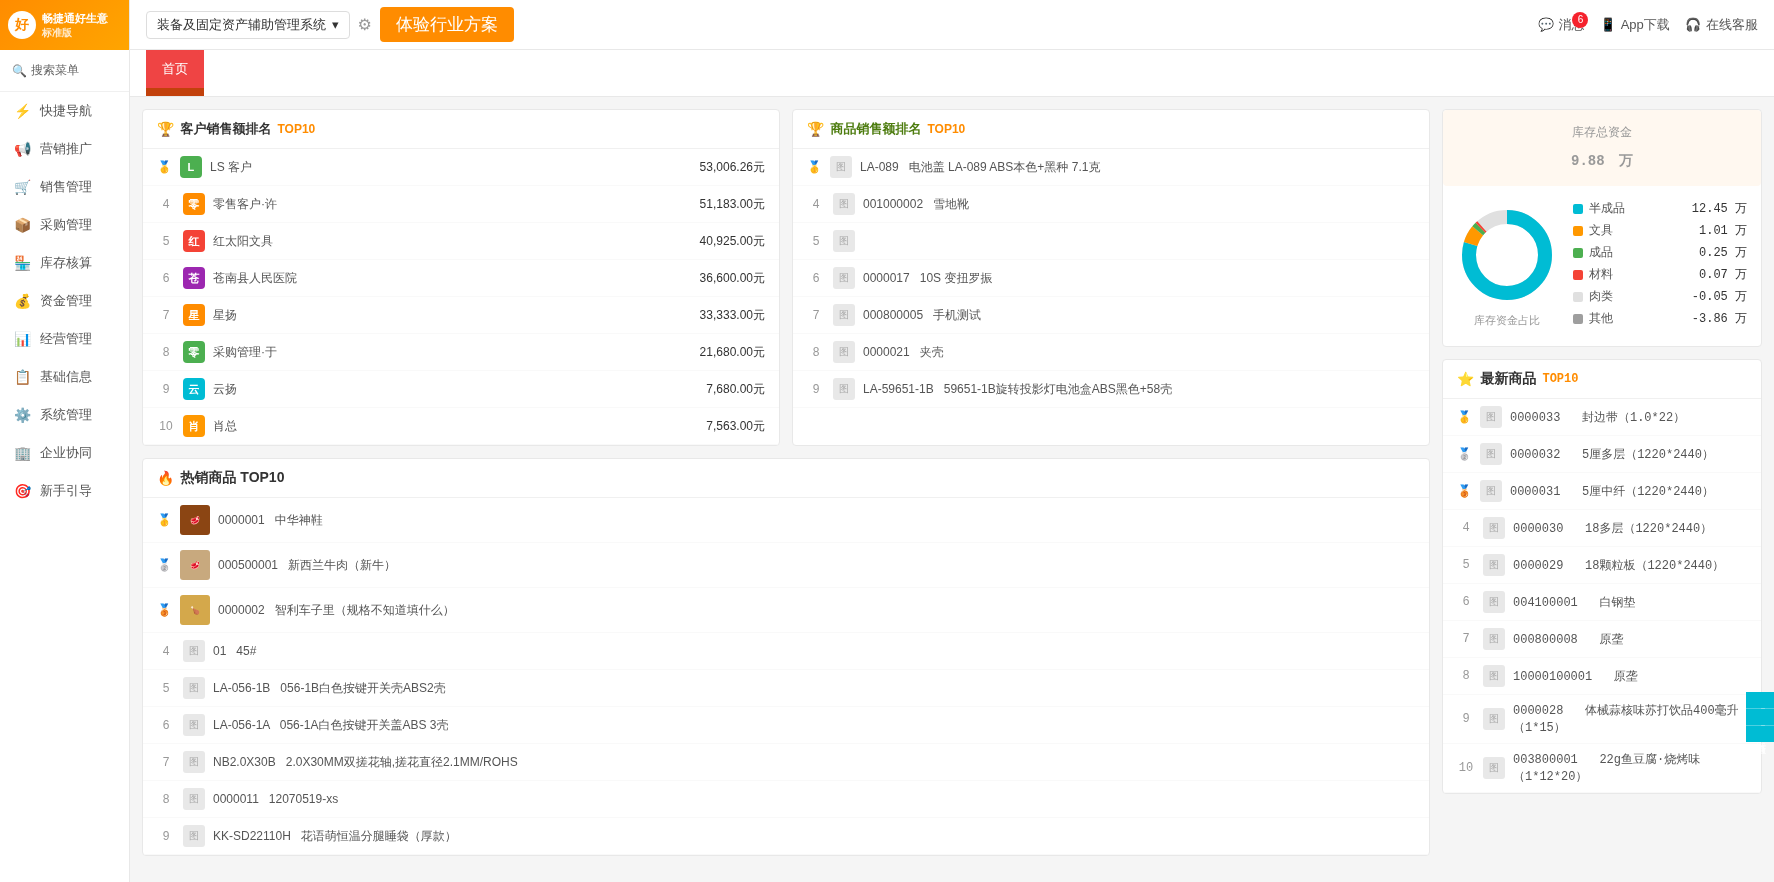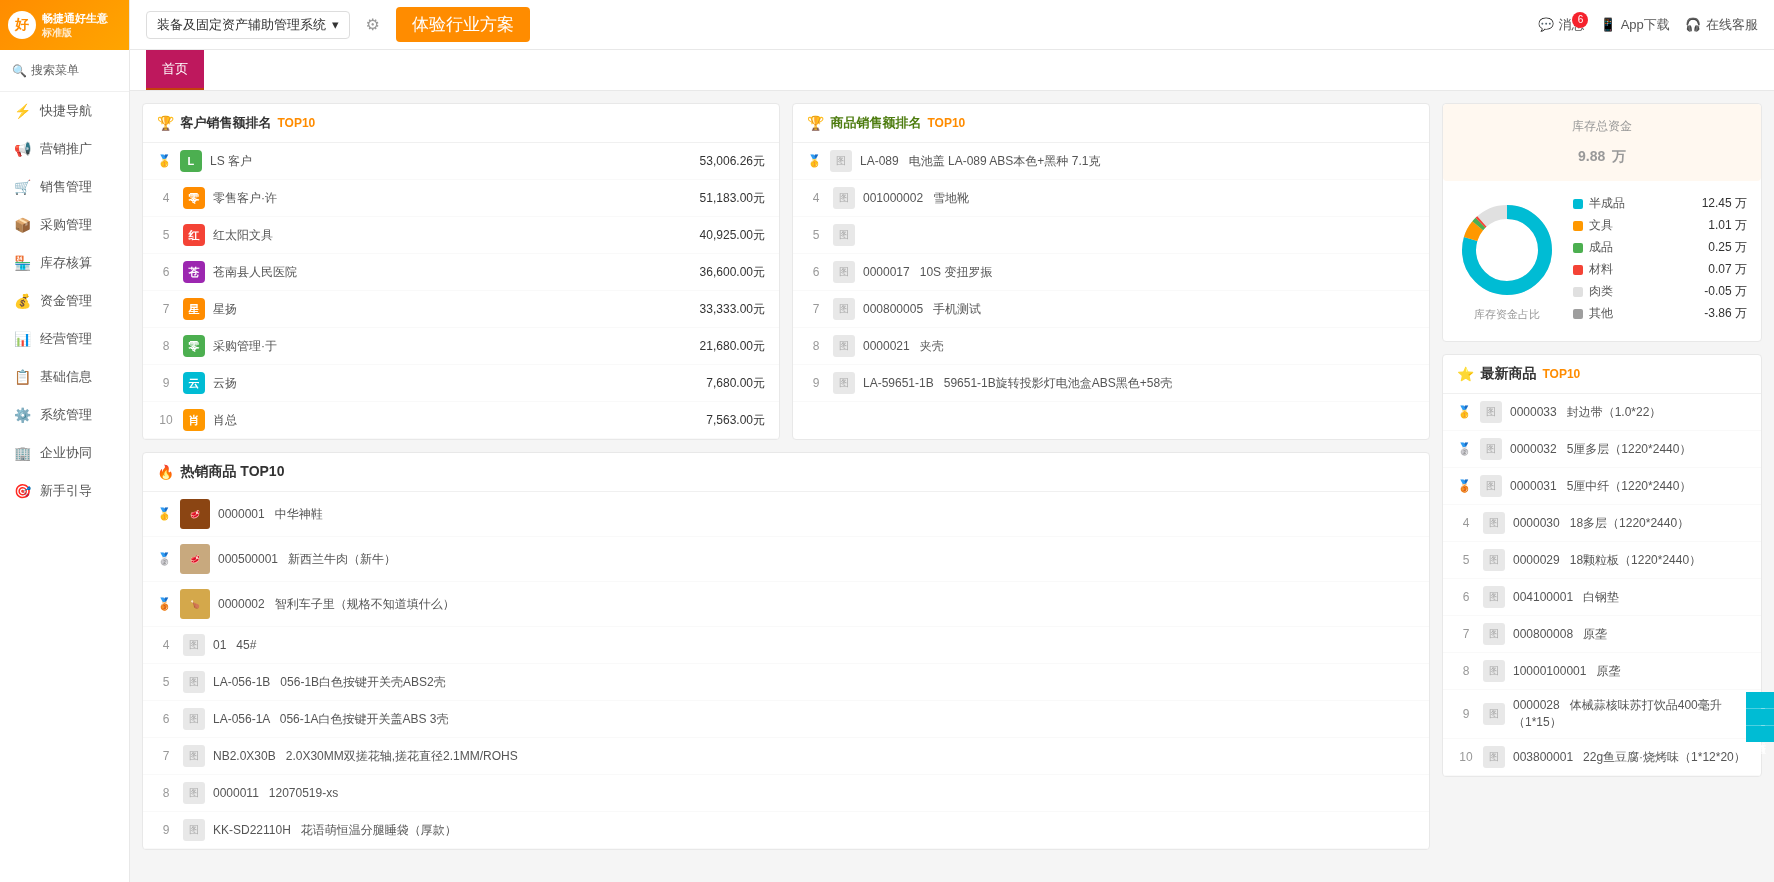--- a/index.html
+++ b/index.html
@@ -61,21 +61,21 @@
     .main { flex: 1; display: flex; flex-direction: column; overflow: hidden; }
 
     
     .top-header {
       background: #fff;
       border-bottom: 1px solid #e8e8e8;
       padding: 0 16px;
       height: 50px;
       display: flex;
       align-items: center;
-      gap: 12px;
+      gap: 4px;
     }
     .system-selector {
       display: flex; align-items: center; gap: 6px;
       border: 1px solid #ddd;
       border-radius: 4px;
       padding: 4px 10px;
       cursor: pointer;
       font-size: 13px;
       color: #333;
     }
@@ -101,21 +101,21 @@
       display: flex;
       gap: 0;
     }
     .page-tab {
       padding: 10px 16px;
       cursor: pointer;
       font-size: 13px;
       color: #666;
       border-bottom: 2px solid transparent;
     }
-    .page-tab.active { color: #fff; background: #be185d; border-bottom: 2px solid #c2410c; }
+    .page-tab.active { color: #fff; background: #ef4444; border-bottom: 8px solid #c2410c; }
 
     
     .content {
       flex: 1;
       overflow-y: auto;
       display: flex;
       gap: 0;
       padding: 12px;
     }
 
@@ -129,20 +129,21 @@
     }
 
     
     .col-right {
       width: 320px;
       flex-shrink: 0;
       margin-left: 12px;
       display: flex;
       flex-direction: column;
       gap: 12px;
+      font-family: Liberation Mono, monospace;
     }
 
     
     .panel {
       background: #fff;
       border-radius: 4px;
       border: 1px solid #e8e8e8;
       overflow: hidden;
     }
     .panel-header {

